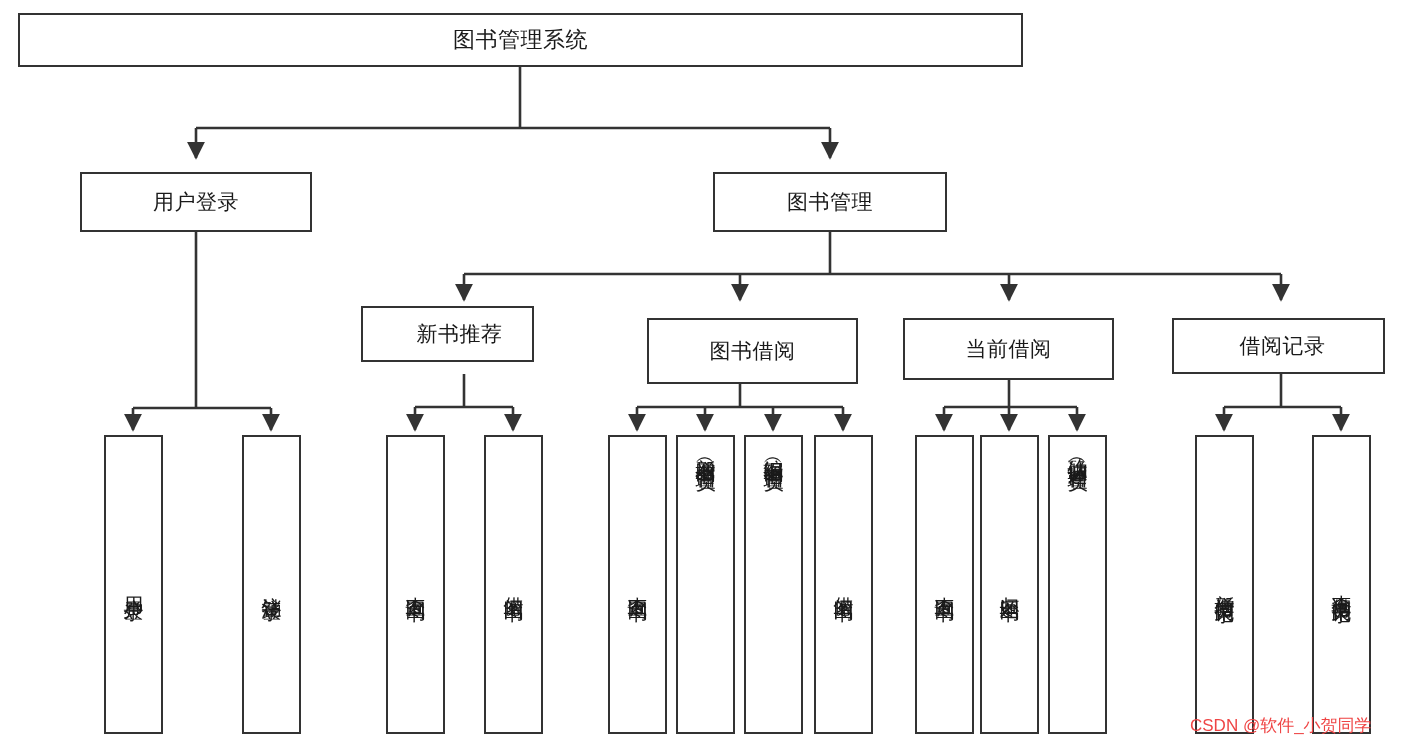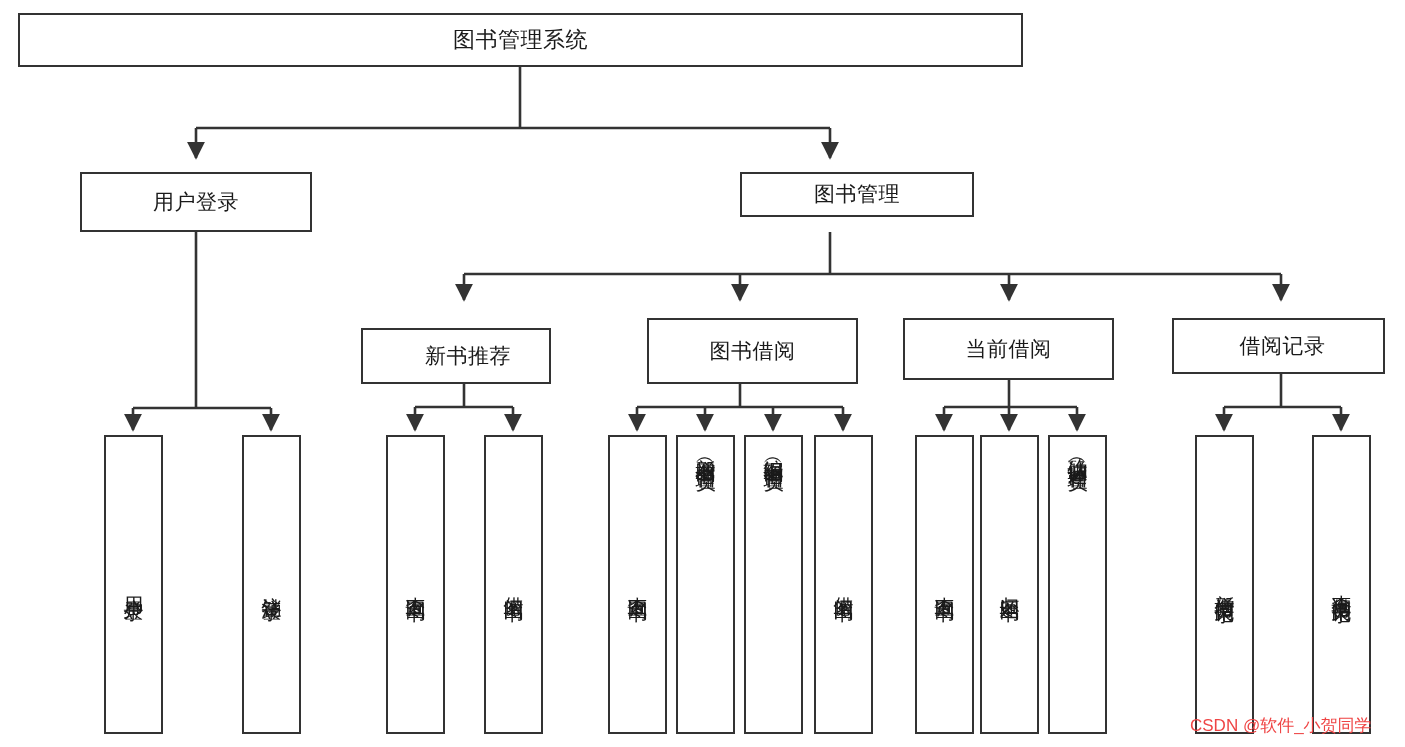--- a/index.html
+++ b/index.html
@@ -127,25 +127,25 @@
     </g>
   </svg>
 
   <div class="node root" style="left:18px; top:13px; width:1005px; height:54px;">
     <span class="label">图书管理系统</span>
   </div>
 
   <div class="node level2" style="left:80px; top:172px; width:232px; height:60px;">
     <span class="label">用户登录</span>
   </div>
-  <div class="node level2" style="left:740px; top:172px; width:234px; height:45px;">
+  <div class="node level2" style="left:713px; top:172px; width:234px; height:60px;">
     <span class="label">图书管理</span>
   </div>
 
-  <div class="node level3" style="left:361px; top:328px; width:190px; height:56px;padding-left:24px;">
+  <div class="node level3" style="left:361px; top:306px; width:173px; height:56px;padding-left:24px;">
     <span class="label">新书推荐</span>
   </div>
   <div class="node level3" style="left:647px; top:318px; width:211px; height:66px;">
     <span class="label">图书借阅</span>
   </div>
   <div class="node level3" style="left:903px; top:318px; width:211px; height:62px;">
     <span class="label">当前借阅</span>
   </div>
   <div class="node level3" style="left:1172px; top:318px; width:213px; height:56px;padding-left:8px;">
     <span class="label">借阅记录</span>

